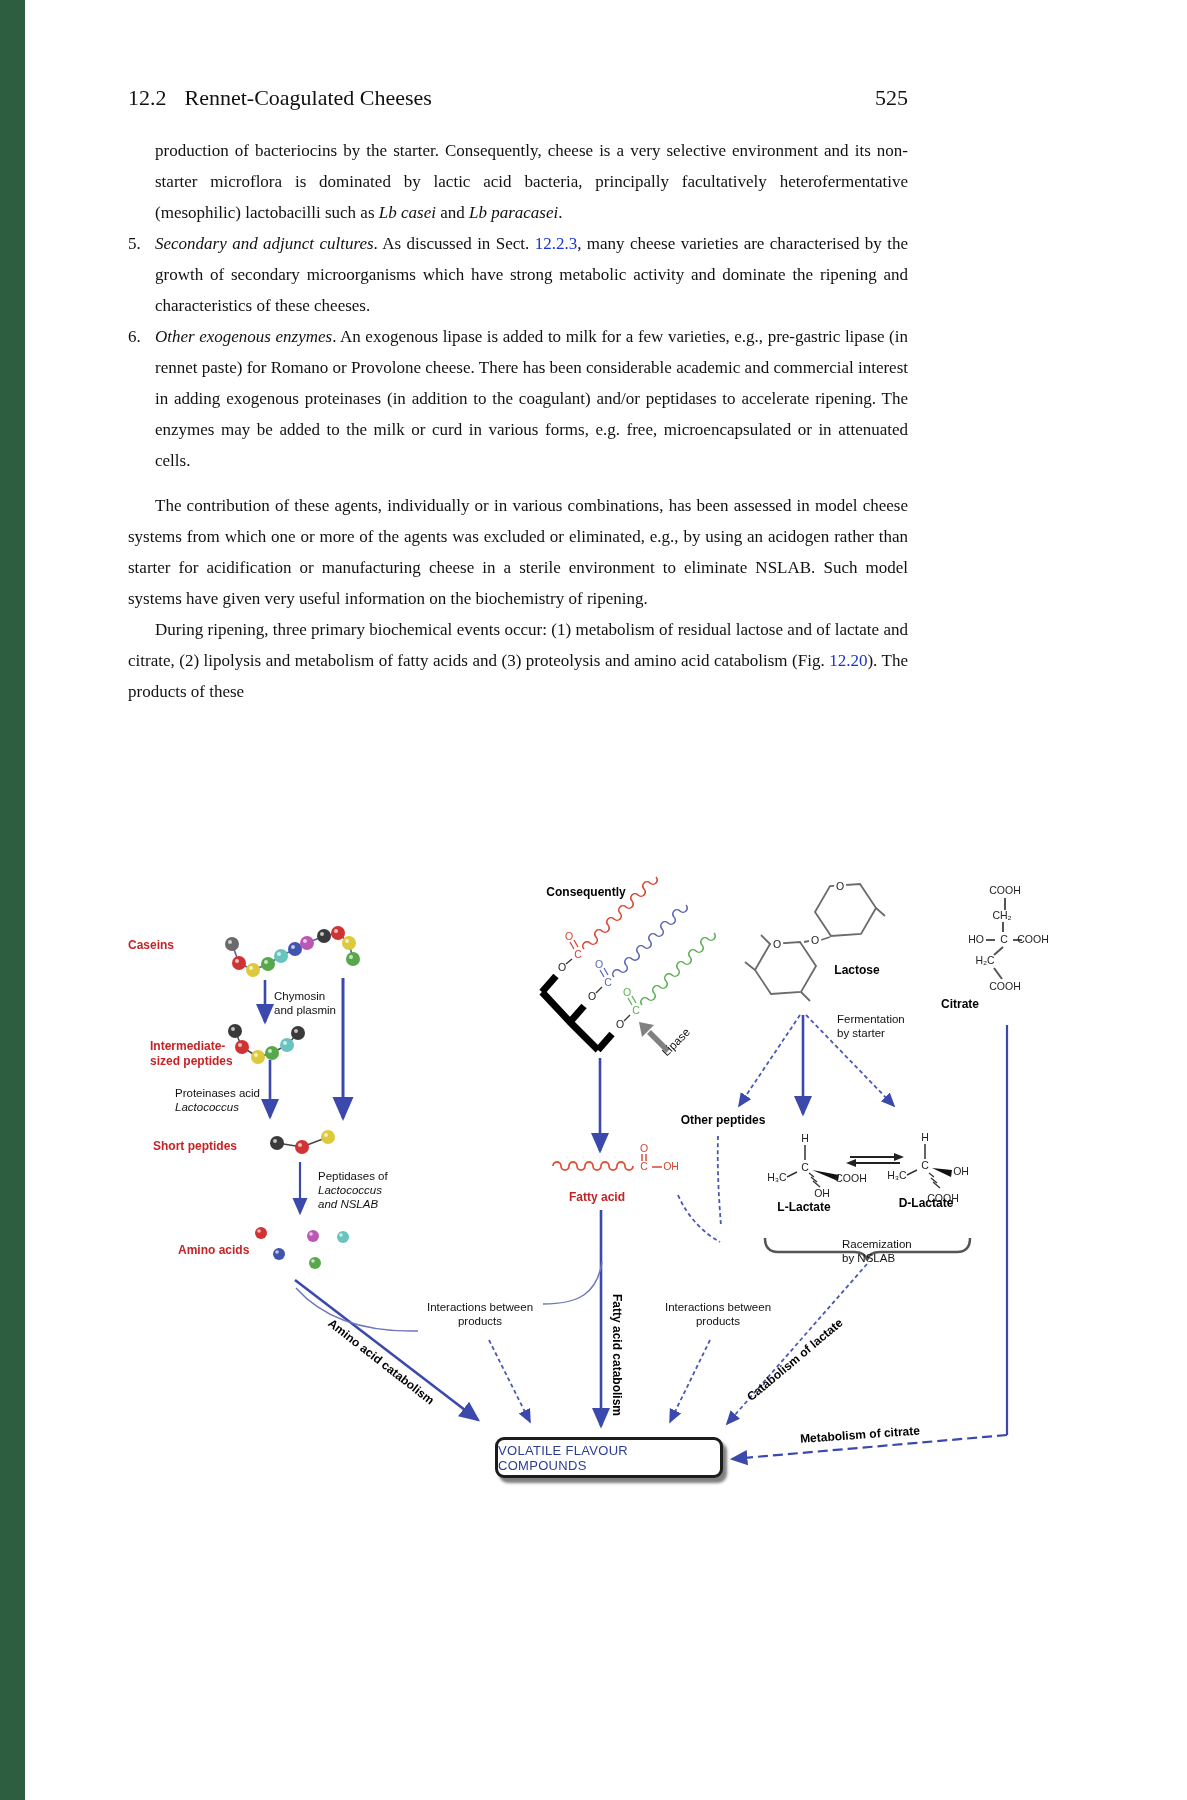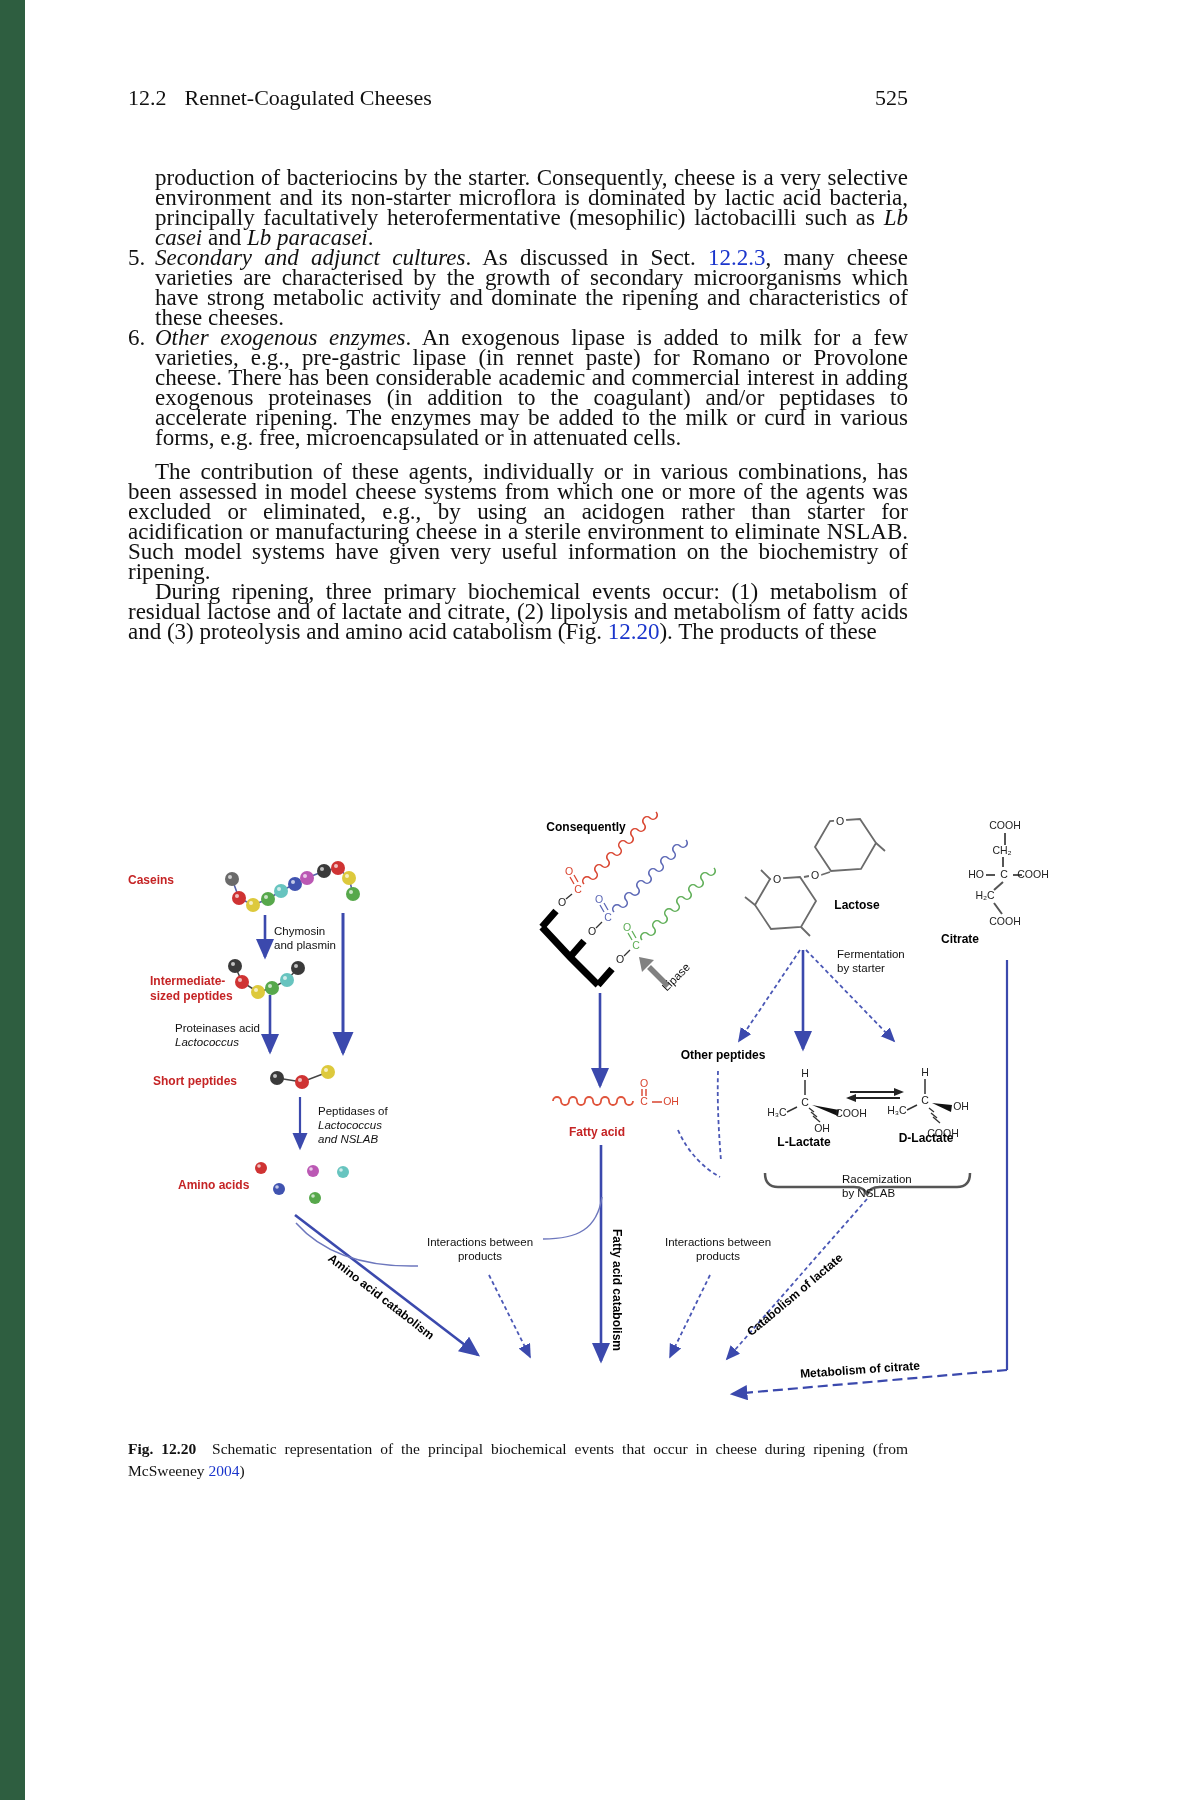--- a/index.html
+++ b/index.html
@@ -4,21 +4,21 @@
 <style>
   html,body{margin:0;padding:0;background:#e8e8e8;}
   .page{position:relative;width:1187px;height:1800px;background:#ffffff;overflow:hidden;
         font-family:"Liberation Serif",serif;color:#111;}
   .greenbar{position:absolute;left:0;top:0;width:25px;height:1800px;background:#2e5e40;}
   .content{position:absolute;left:128px;top:0;width:780px;}
   
   .hdr{display:flex;justify-content:space-between;margin-top:85px;font-size:22px;}
   .hdr .sec{margin-right:18px;}
   
-  .bodytext{margin-top:57px;font-size:23px;line-height:20px;text-align:justify;}
+  .bodytext{margin-top:24px;font-size:17px;line-height:31px;text-align:justify;}
   .li{position:relative;padding-left:27px;}
   .li .num{position:absolute;left:0;top:0;}
   .cont{padding-left:27px;}
   .para{margin-top:14px;}
   .para p{margin:0;text-indent:27px;}
   i{font-style:italic;}
   .xref{color:#1a35cc;cursor:pointer;}
   
   .figure{position:relative;width:935px;height:625px;margin-top:163px;}
   .figure svg{position:absolute;left:0;top:0;}
@@ -292,17 +292,19 @@
 products</div>
       <div class="lbl ctr" style="left:590px;top:444px;">Interactions between
 products</div>
       <div class="lbl b ctr" style="left:676px;top:337px;white-space:nowrap;">L-Lactate</div>
       <div class="lbl b ctr" style="left:798px;top:333px;white-space:nowrap;">D-Lactate</div>
       <div class="lbl" style="left:714px;top:339px;margin-top:28px;">Racemization
 by NSLAB</div>
       <div class="lbl b rotm38" style="left:667px;top:490px;white-space:nowrap;">Catabolism of lactate</div>
       <div class="lbl b ctr" style="left:832px;top:134px;">Citrate</div>
       <div class="lbl b rotm4" style="left:732px;top:565px;white-space:nowrap;">Metabolism of citrate</div>
+      <div class="vbox">
+        <span>VOLATILE FLAVOUR COMPOUNDS</span>
+      </div>
     </div>
 
-    <div class="caption"><b>Fig. 12.20</b><span>&nbsp; Schematic representation of the principal biochemical events that occur in cheese during ripening (from McSweeney </span><span class="xref">2004</span><span>)</span></div>
   </div>
 </div>
 
 </body></html>

